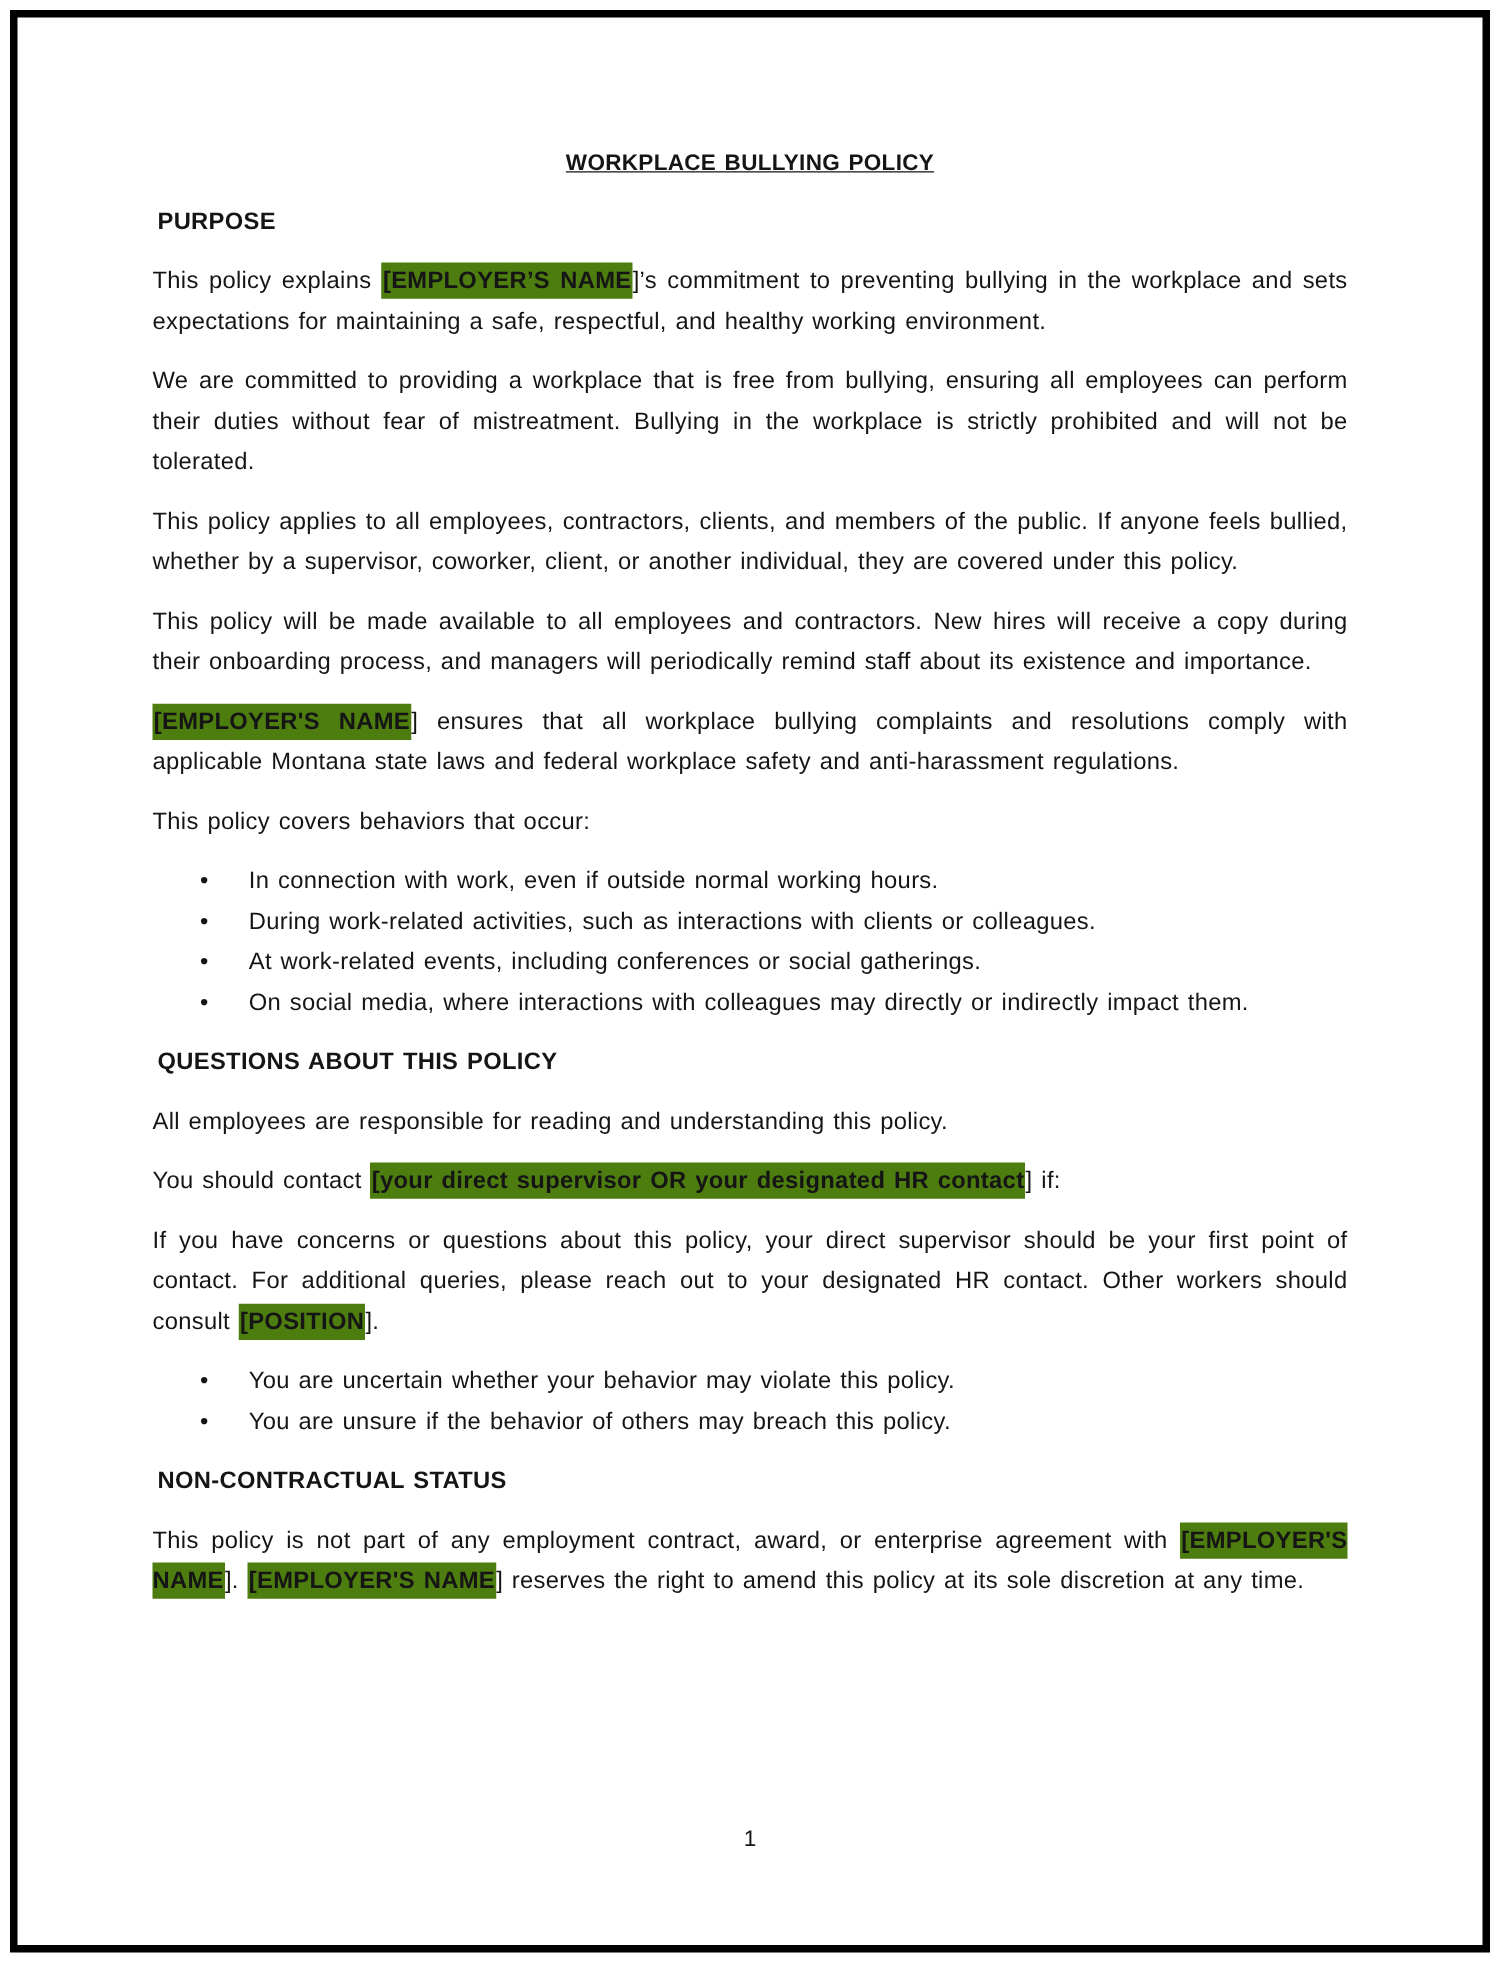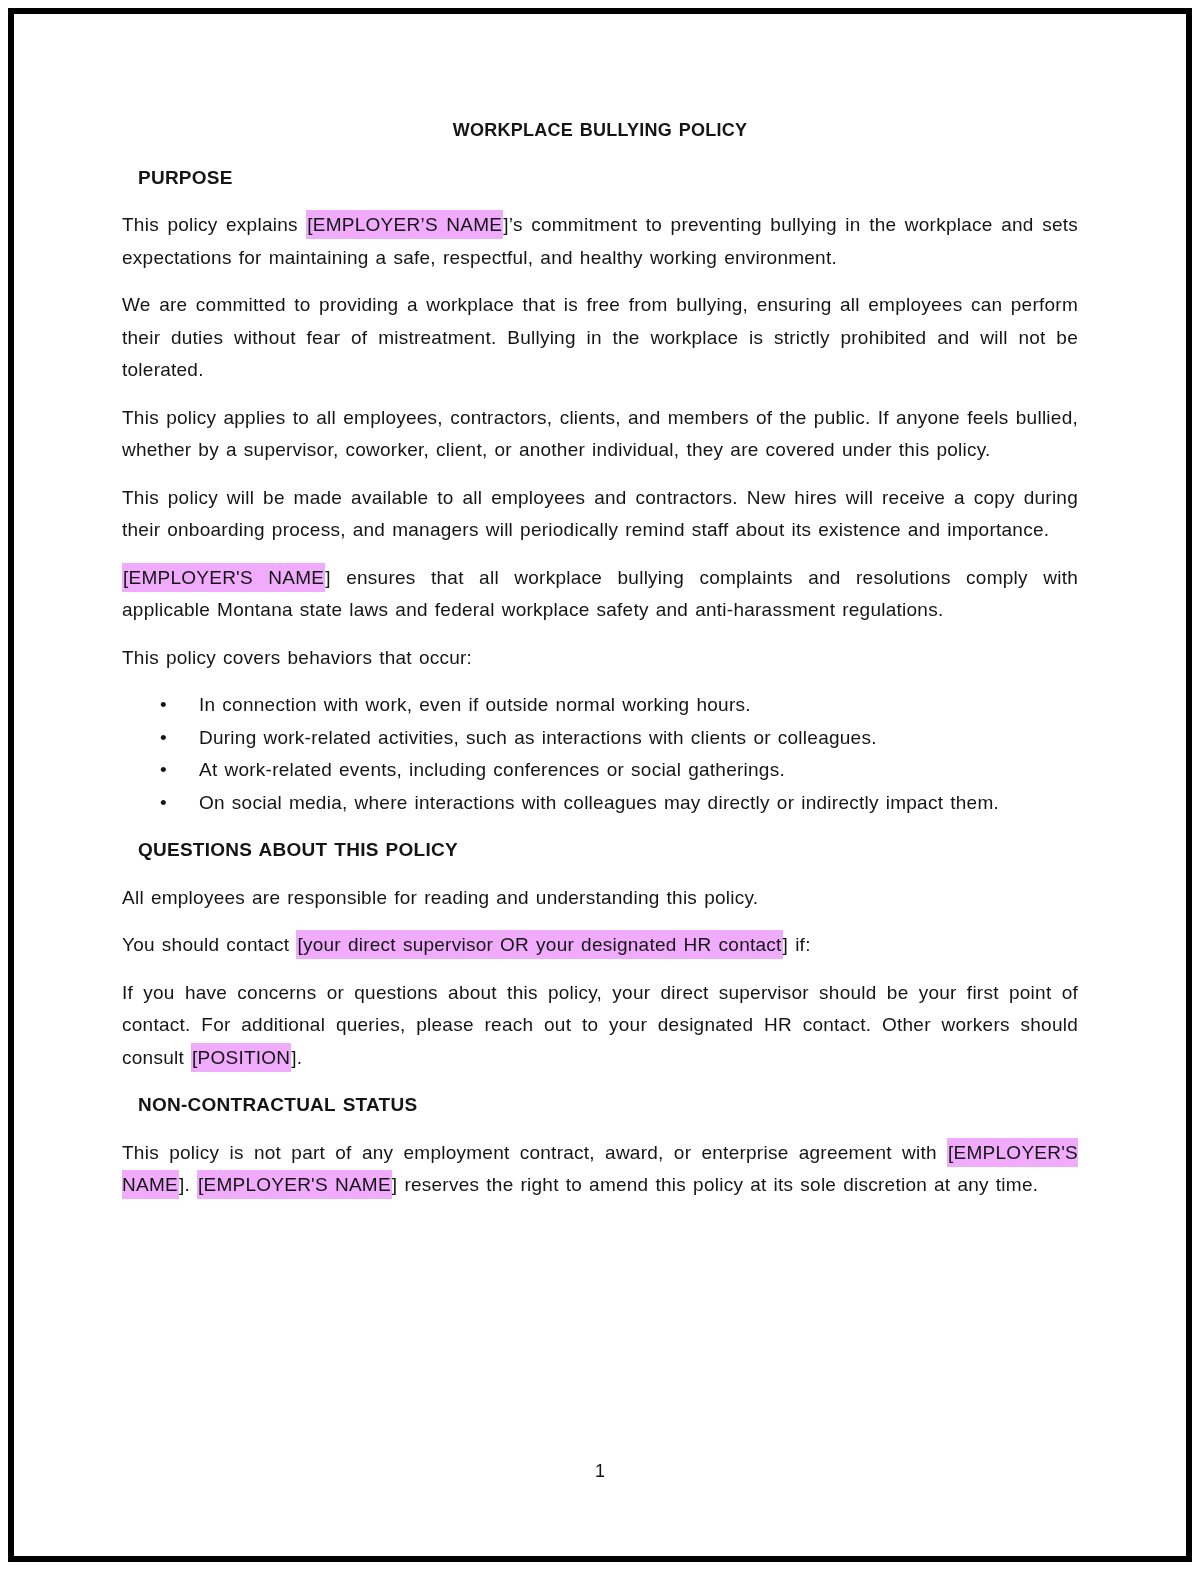--- a/index.html
+++ b/index.html
@@ -33,25 +33,26 @@
     font-size: 19px;
     line-height: 32.5px;
     letter-spacing: 0.25px;
     word-spacing: 1.5px;
   }
   .doc-title {
     text-align: center;
     font-weight: bold;
     font-size: 18px;
     margin: 0 0 15px 0;
+    text-decoration: underline;
   }
   .doc-heading {
     font-weight: bold;
     font-size: 19px;
-    margin: 0 0 15px 16px;
+    margin: 0 0 15px 4px;
     text-align: left;
   }
   .doc-para {
     margin: 0 0 15px 0;
     text-align: justify;
   }
   .doc-list {
     list-style: none;
     margin: 0 0 15px 0;
     padding: 0;
@@ -63,23 +64,24 @@
   }
   .doc-li::before {
     content: "\2022";
     position: absolute;
     left: 38px;
     top: 0;
     font-size: 19px;
     color: #151515;
   }
   .hl {
-    background: #f0abfc;
+    background: #4d7c0f;
     color: #151515;
     padding: 4px 1px;
+    font-weight: bold;
   }
   .seg {
     background: transparent;
     text-align: center;
   }
   .page-number {
     position: absolute;
     left: 0;
     top: 1455px;
     width: 1200px;
@@ -105,17 +107,21 @@
     <ul class="doc-list">
       <li class="doc-li"><span class="seg">In connection with work, even if outside normal working hours.</span></li>
       <li class="doc-li"><span class="seg">During work-related activities, such as interactions with clients or colleagues.</span></li>
       <li class="doc-li"><span class="seg">At work-related events, including conferences or social gatherings.</span></li>
       <li class="doc-li"><span class="seg">On social media, where interactions with colleagues may directly or indirectly impact them.</span></li>
     </ul>
     <div class="doc-heading">QUESTIONS ABOUT THIS POLICY</div>
     <div class="doc-para"><span class="seg">All employees are responsible for reading and understanding this policy.</span></div>
     <div class="doc-para"><span class="seg">You should contact </span><span class="hl">[your direct supervisor OR your designated HR contact</span><span class="seg">] if:</span></div>
     <div class="doc-para"><span class="seg">If you have concerns or questions about this policy, your direct supervisor should be your first point of contact. For additional queries, please reach out to your designated HR contact. Other workers should consult </span><span class="hl">[POSITION</span><span class="seg">].</span></div>
+    <ul class="doc-list">
+      <li class="doc-li"><span class="seg">You are uncertain whether your behavior may violate this policy.</span></li>
+      <li class="doc-li"><span class="seg">You are unsure if the behavior of others may breach this policy.</span></li>
+    </ul>
     <div class="doc-heading">NON-CONTRACTUAL STATUS</div>
     <div class="doc-para"><span class="seg">This policy is not part of any employment contract, award, or enterprise agreement with </span><span class="hl">[EMPLOYER'S NAME</span><span class="seg">]. </span><span class="hl">[EMPLOYER'S NAME</span><span class="seg">] reserves the right to amend this policy at its sole discretion at any time.</span></div>
   </div>
 
 <div class="page-number">1</div>
 
 </body></html>

